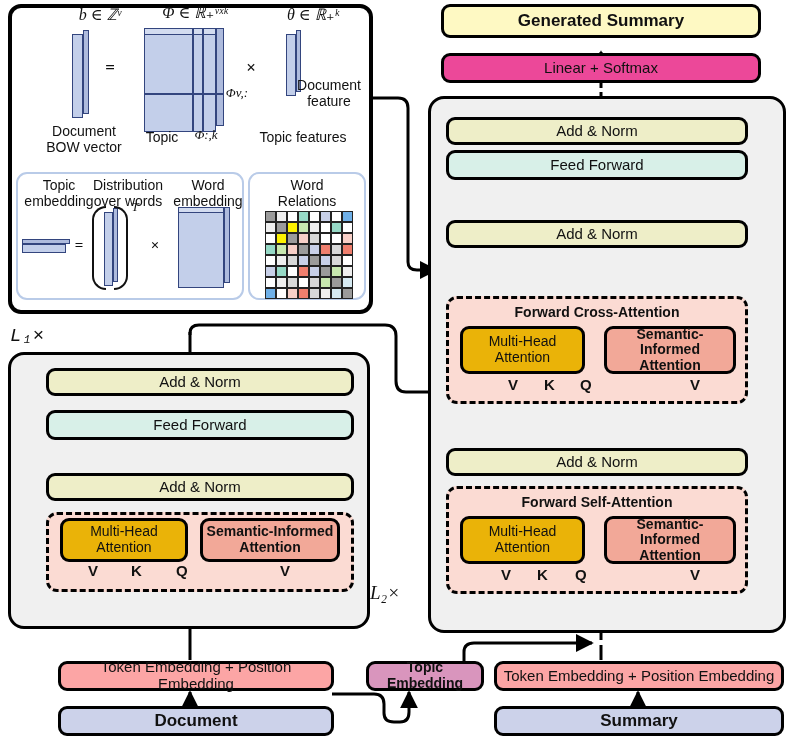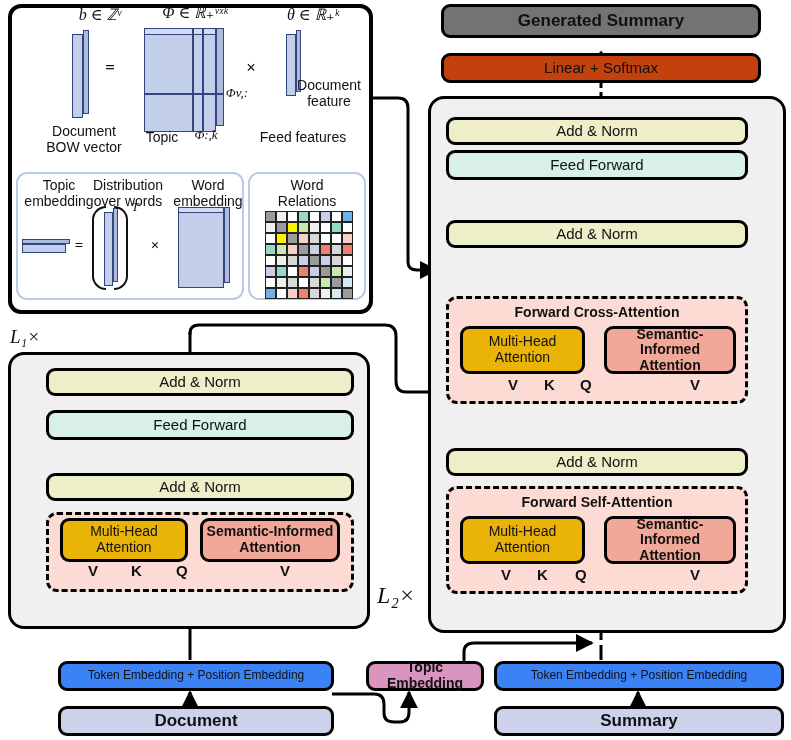--- a/index.html
+++ b/index.html
@@ -6,24 +6,24 @@
   body{width:791px;height:740px;position:relative;overflow:hidden;
        font-family:"Liberation Sans","DejaVu Sans",sans-serif;color:#111;}
   #root{position:absolute;left:0;top:0;width:791px;height:520px;}
   .abs{position:absolute;box-sizing:border-box;}
 
   
   .box{border:3px solid #000;border-radius:9px;display:flex;align-items:center;
        justify-content:center;text-align:center;line-height:1.12;}
   .b-addnorm{background:#eeeec8;font-size:15px;}
   .b-ff{background:#d8f0e8;font-size:15px;}
-  .b-linear{background:#c2410c;font-size:15px;}
-  .b-gen{background:#737373;font-weight:bold;font-size:17px;}
+  .b-linear{background:#ec4899;font-size:15px;}
+  .b-gen{background:#fef9c3;font-weight:bold;font-size:17px;}
   .b-io{background:#ccd2ea;font-weight:bold;font-size:17px;}
-  .b-emb{background:#3b82f6;font-size:12px;}
+  .b-emb{background:#fca5a5;font-size:15px;}
   .b-topic{background:#d995bd;font-weight:bold;font-size:14px;}
   .b-mod{background:#6fb7ef;font-weight:bold;font-size:14px;}
   .b-mha{background:#eab308;font-size:14px;}
   .b-sia{background:#f2a898;font-weight:bold;font-size:14px;}
 
   
   .stage{background:#f0f0f0;border:3.5px solid #000;border-radius:16px;}
 
   
   .attn-group{background:#fbdbd3;border:3px dashed #000;border-radius:11px;}
@@ -147,21 +147,21 @@
   <div class="abs prism" style="left:286px;top:34px;width:10px;height:62px;"></div>
   <div class="abs prism2" style="left:296px;top:30px;width:5px;height:62px;"></div>
 
   <div class="abs lbl" style="left:38px;top:124px;width:92px;white-space:pre-line;">Document
 BOW vector</div>
   <div class="abs lbl" style="left:140px;top:130px;width:44px;">Topic</div>
   <div class="abs lbl mathlbl" style="left:182px;top:128px;width:48px;font-size:13px;">Φ:,k</div>
   <div class="abs lbl mathlbl" style="left:213px;top:86px;width:48px;font-size:13px;">Φv,:</div>
   <div class="abs lbl" style="left:286px;top:78px;width:86px;white-space:pre-line;">Document
 feature</div>
-  <div class="abs lbl" style="left:243px;top:130px;width:120px;">Feed features</div>
+  <div class="abs lbl" style="left:243px;top:130px;width:120px;">Topic features</div>
 
   <div class="abs subpanel" style="left:16px;top:172px;width:228px;height:128px;"></div>
   <div class="abs lbl" style="left:22px;top:178px;width:74px;white-space:pre-line;">Topic
 embedding</div>
   <div class="abs lbl" style="left:82px;top:178px;width:92px;white-space:pre-line;">Distribution
 over words</div>
   <div class="abs lbl" style="left:172px;top:178px;width:72px;white-space:pre-line;">Word
 embedding</div>
 
   <div class="abs prism" style="left:22px;top:244px;width:44px;height:9px;"></div>
@@ -246,21 +246,21 @@
       <div class="grid-cell" style="background: rgb(111, 176, 232);"></div>
       <div class="grid-cell" style="background: rgb(255, 255, 255);"></div>
       <div class="grid-cell" style="background: rgb(247, 207, 199);"></div>
       <div class="grid-cell" style="background: rgb(239, 127, 110);"></div>
       <div class="grid-cell" style="background: rgb(216, 216, 216);"></div>
       <div class="grid-cell" style="background: rgb(239, 239, 239);"></div>
       <div class="grid-cell" style="background: rgb(214, 234, 242);"></div>
       <div class="grid-cell" style="background: rgb(155, 155, 155);"></div>
     </div>
 
-  <div class="abs lbl mathlbl" style="left:10px;top:326px;width:56px;font-size:19px;text-align:left;">L₁×</div>
+  <div class="abs lbl mathlbl" style="left:10px;top:326px;width:56px;font-size:19px;text-align:left;font-family:Liberation Mono, monospace;">L₁×</div>
 
   <div class="abs stage" style="left:8px;top:352px;width:362px;height:277px;"></div>
 
   <div class="abs box b-addnorm" style="left:46px;top:368px;width:308px;height:28px;">Add &amp; Norm</div>
   <div class="abs box b-ff" style="left:46px;top:410px;width:308px;height:30px;">Feed Forward</div>
   <div class="abs box b-addnorm" style="left:46px;top:473px;width:308px;height:28px;">Add &amp; Norm</div>
 
   <div class="abs attn-group" style="left:46px;top:512px;width:308px;height:80px;"></div>
   <div class="abs box b-mha" style="left:60px;top:518px;width:128px;height:44px;white-space:pre-line;">Multi-Head
 Attention</div>
@@ -268,21 +268,21 @@
 Attention</div>
 
   <div class="qkv" style="left:88px;top:562px;">V</div>
   <div class="qkv" style="left:131px;top:562px;">K</div>
   <div class="qkv" style="left:176px;top:562px;">Q</div>
   <div class="qkv" style="left:280px;top:562px;">V</div>
 
   <div class="abs box b-gen" style="left:441px;top:4px;width:320px;height:34px;">Generated Summary</div>
   <div class="abs box b-linear" style="left:441px;top:53px;width:320px;height:30px;">Linear + Softmax</div>
 
-  <div class="abs lbl mathlbl" style="left:355px;top:582px;width:60px;font-size:24px;text-align:right;">L₂×</div>
+  <div class="abs lbl mathlbl" style="left:355px;top:582px;width:60px;font-size:19px;text-align:center;">L₂×</div>
 
   <div class="abs stage" style="left:428px;top:96px;width:358px;height:537px;"></div>
 
   <div class="abs box b-addnorm" style="left:446px;top:117px;width:302px;height:28px;">Add &amp; Norm</div>
   <div class="abs box b-ff" style="left:446px;top:150px;width:302px;height:30px;">Feed Forward</div>
   <div class="abs box b-addnorm" style="left:446px;top:220px;width:302px;height:28px;">Add &amp; Norm</div>
 
   <div class="abs attn-group" style="left:446px;top:296px;width:302px;height:108px;">
     <div class="attn-title">Forward Cross-Attention</div>
   </div>

